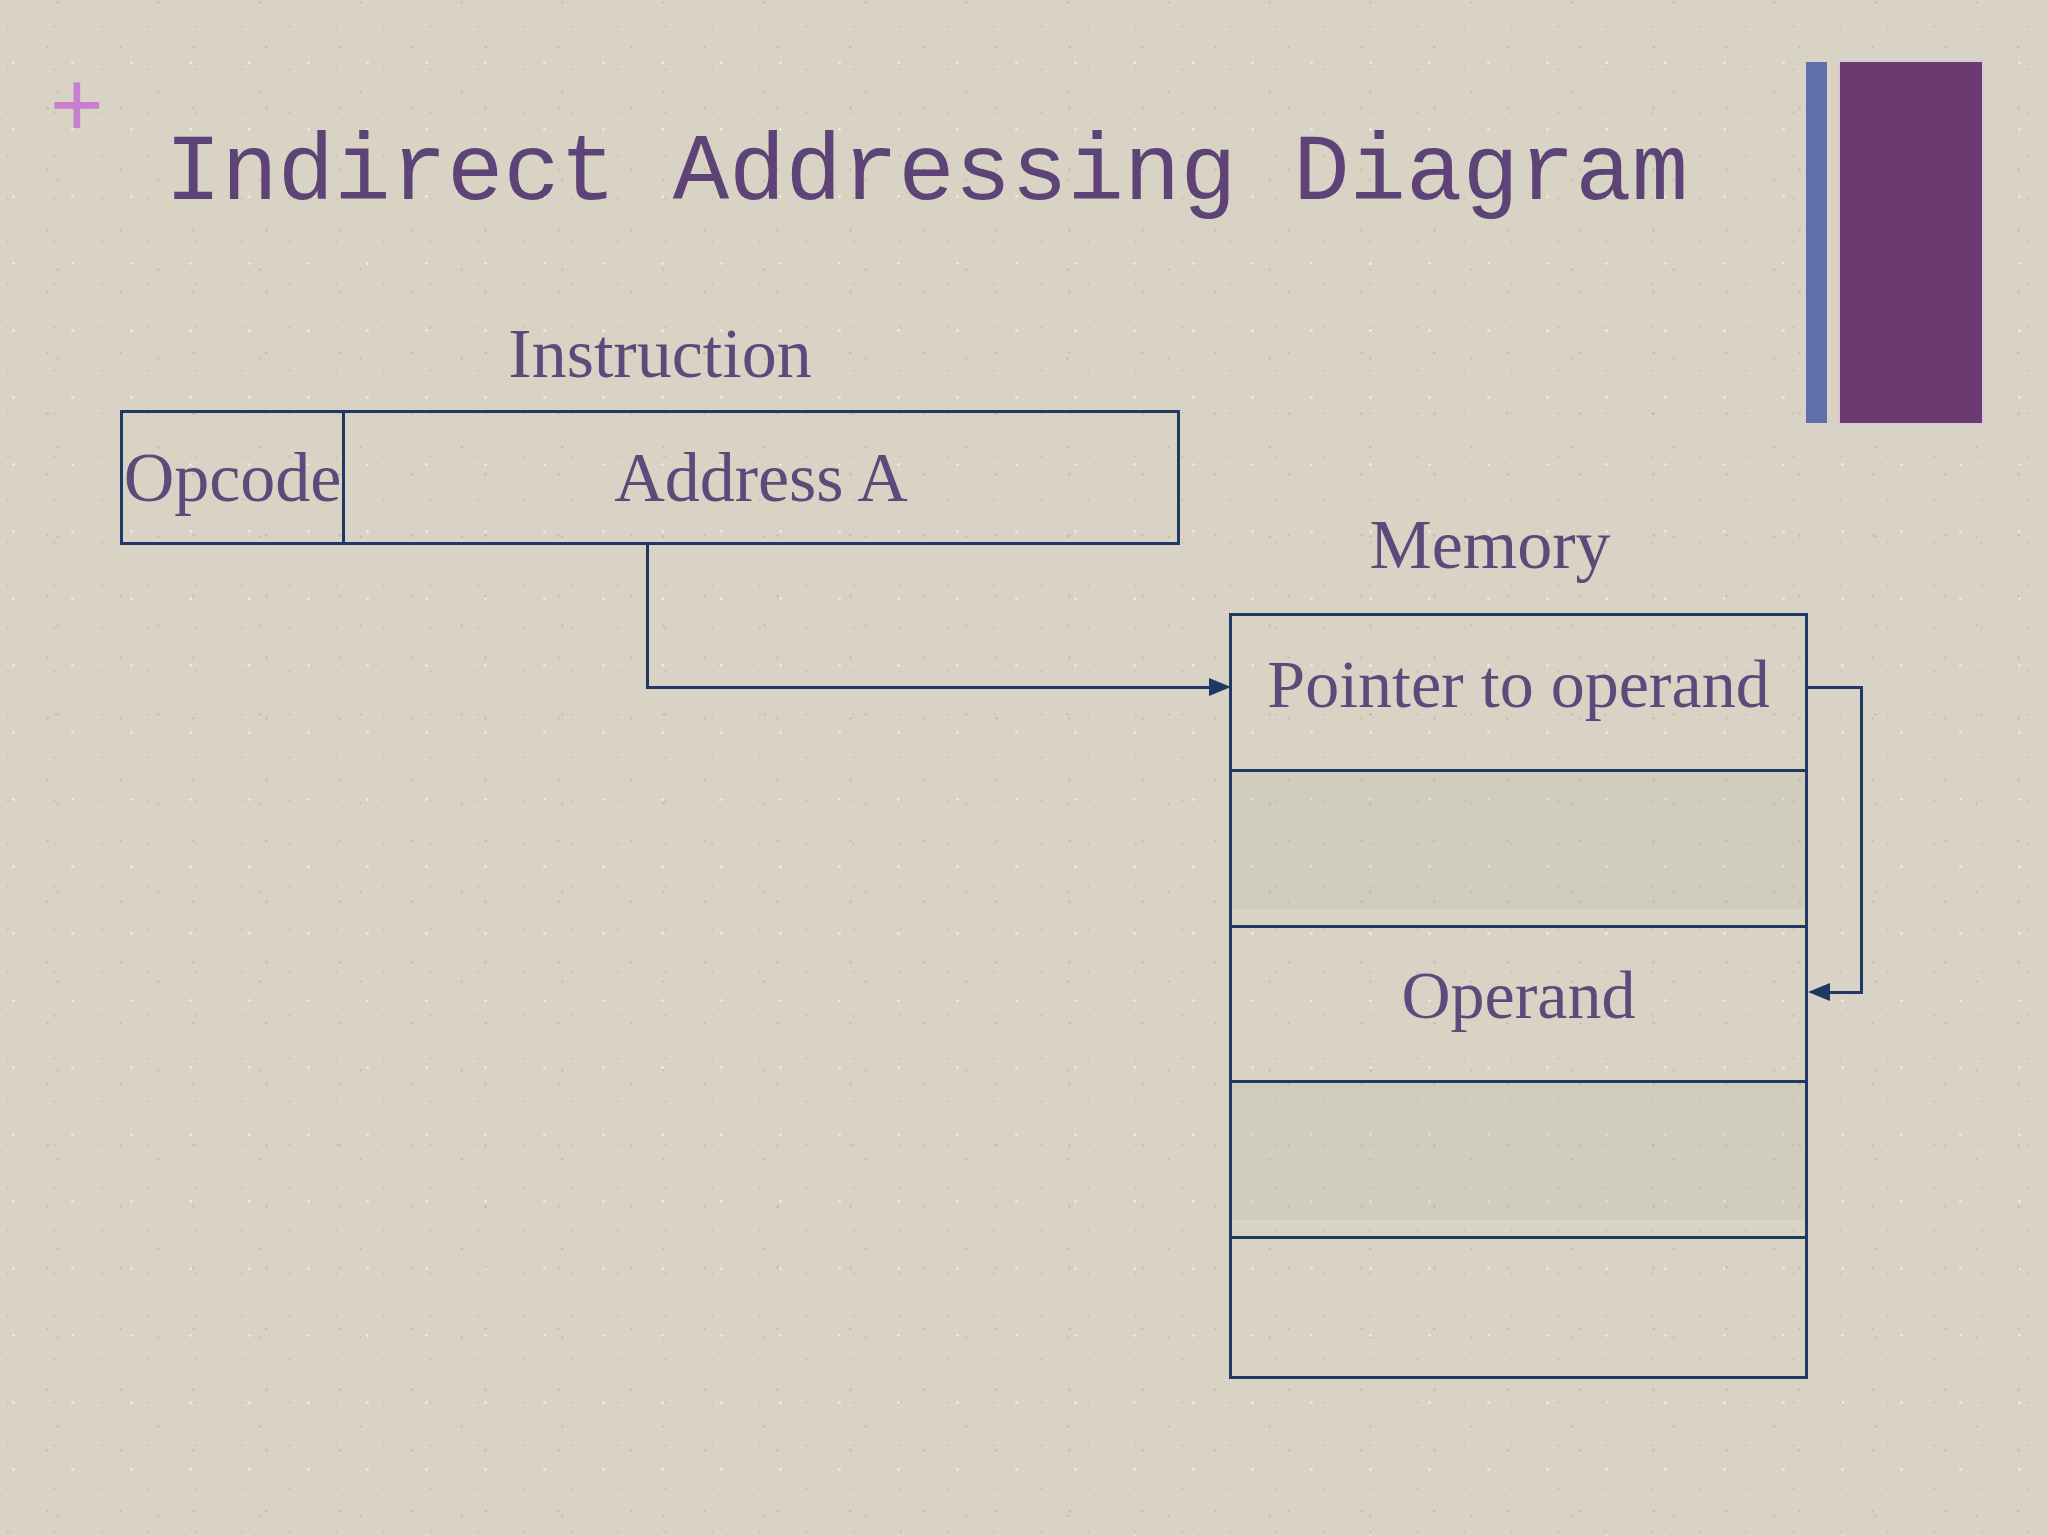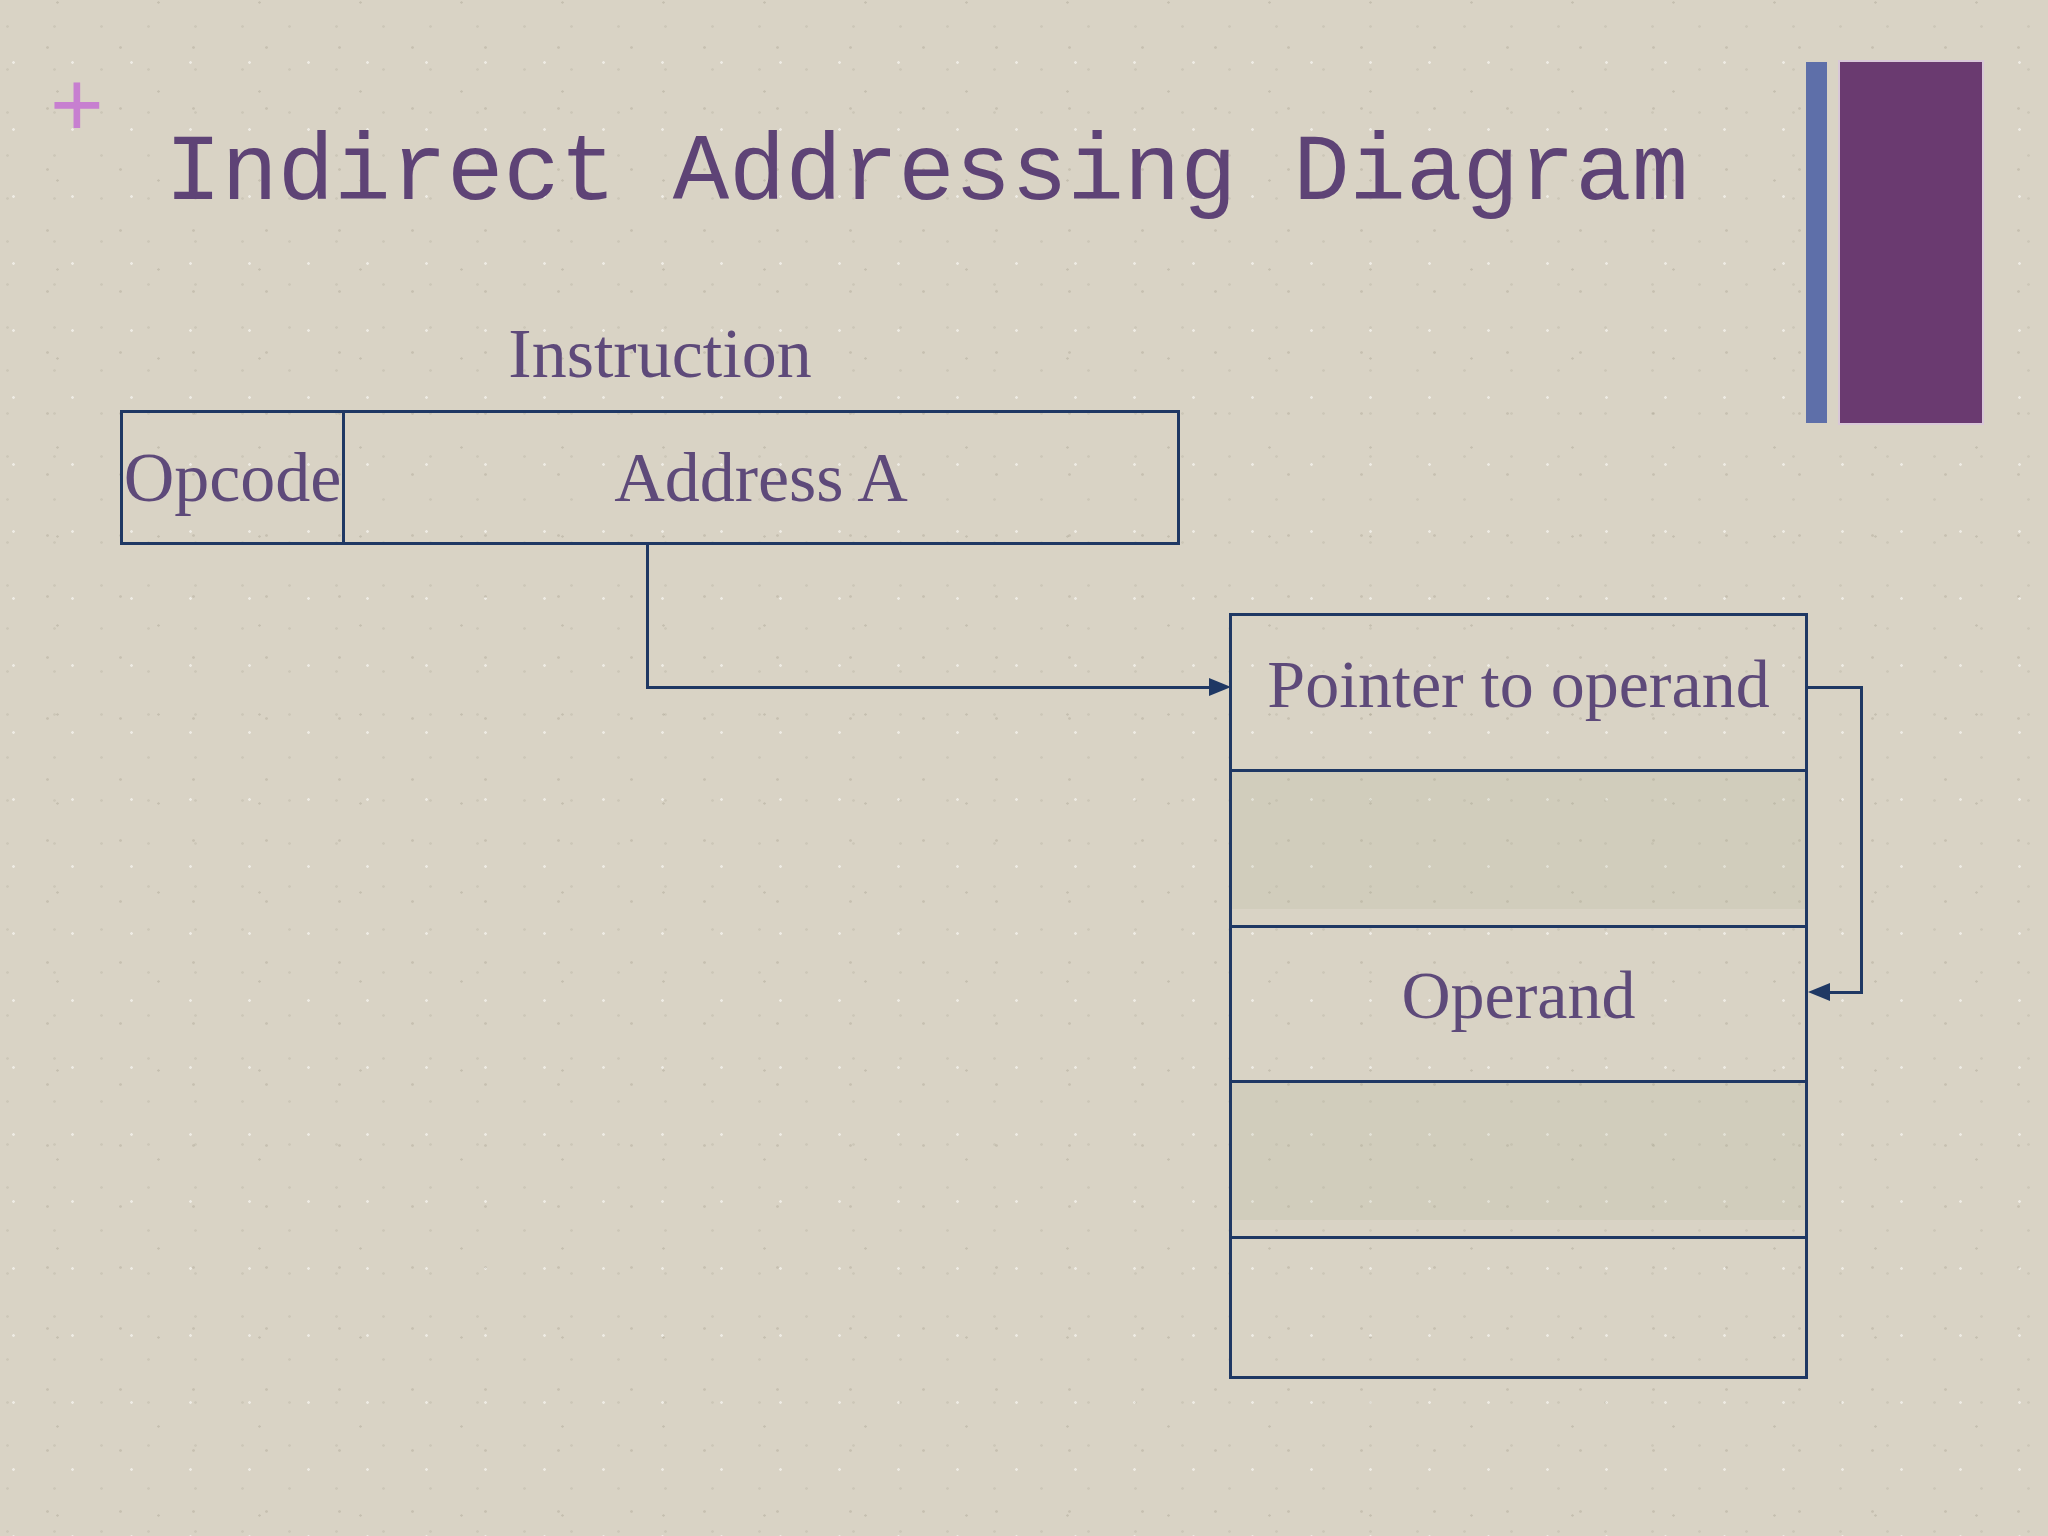--- a/index.html
+++ b/index.html
@@ -91,20 +91,21 @@
     </div>
     <div class="cell cell-address">
       <span>Address A</span>
     </div>
   </div>
 
   <div class="abs line c1v"></div>
   <div class="abs line c1h"></div>
   <div class="abs arrow arrow-right"></div>
 
+  <div class="abs dlabel lbl-memory">Memory</div>
 
   <div class="abs mbox">
     <div class="mrow">
       <span>Pointer to operand</span>
     </div>
     <div class="mrow tint">
       <span></span>
     </div>
     <div class="mrow">
       <span>Operand</span>

